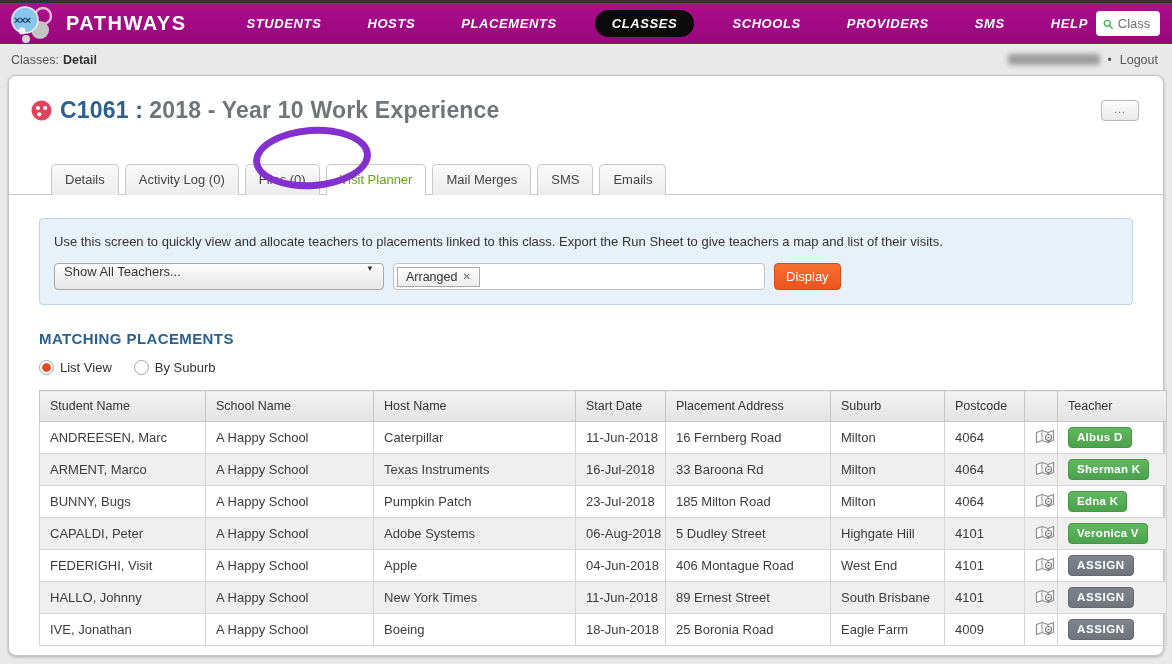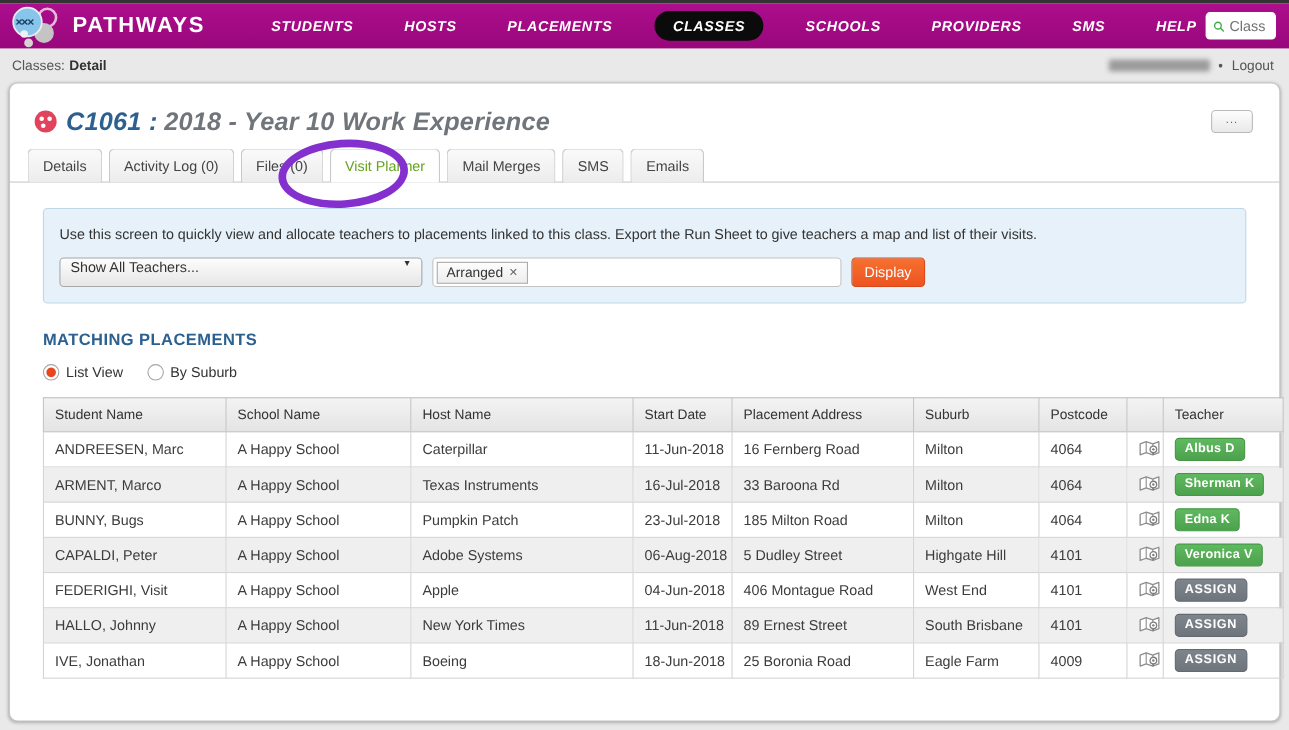--- a/index.html
+++ b/index.html
@@ -64,33 +64,33 @@
   
   .card {
     position:relative;
     margin:0 8px; height:581px;
     background:#fff;
     border:1px solid #c4c4c4; border-radius:8px;
     box-shadow:0 1px 3px rgba(0,0,0,.25);
   }
   .title-row { display:flex; align-items:center; padding:21px 24px 0 22px; }
   .title-icon { width:21px; height:21px; margin-right:8px; flex:0 0 auto; }
-  .page-title { font-size:23px; font-weight:bold; color:#6f757a; letter-spacing:.2px;font-style:italic; }
+  .page-title { font-size:23px; font-weight:bold; color:#6f757a; letter-spacing:.2px; }
   .page-title .code { color:#2d5f8f; margin-right:6px; }
   .more-btn {
     margin-left:auto; width:38px; height:21px;
     background:linear-gradient(#fdfdfd,#e9e9e9);
     border:1px solid #b9b9b9; border-radius:4px;
     color:#666; font-size:10px; letter-spacing:1px; line-height:17px;
     text-align:center; cursor:pointer;
   }
 
   
   .tabs-row {
-    display:flex; gap:6px; margin-top:11px; padding-left:16px;
+    display:flex; gap:6px; margin-top:40px; padding-left:42px;
     border-bottom:1px solid #c9c9c9;
   }
   .tab {
     background:linear-gradient(#fafafa,#ececec);
     border:1px solid #c9c9c9; border-bottom:none;
     border-radius:5px 5px 0 0;
     padding:7px 13px 8px 13px;
     font-size:13px; color:#444; cursor:pointer;
     margin-bottom:-1px; white-space:nowrap;
   }

